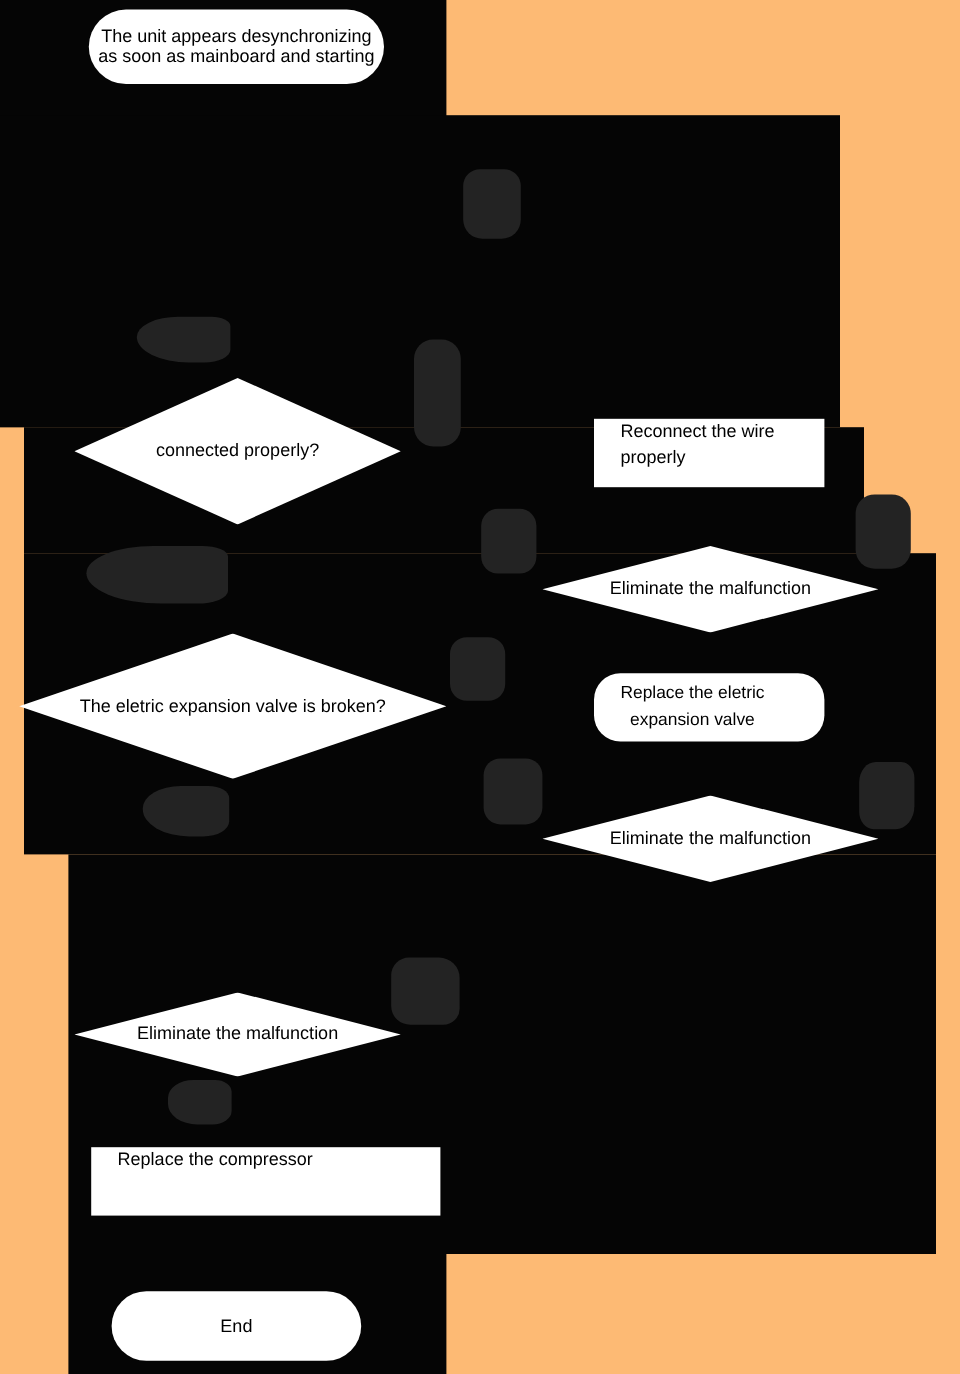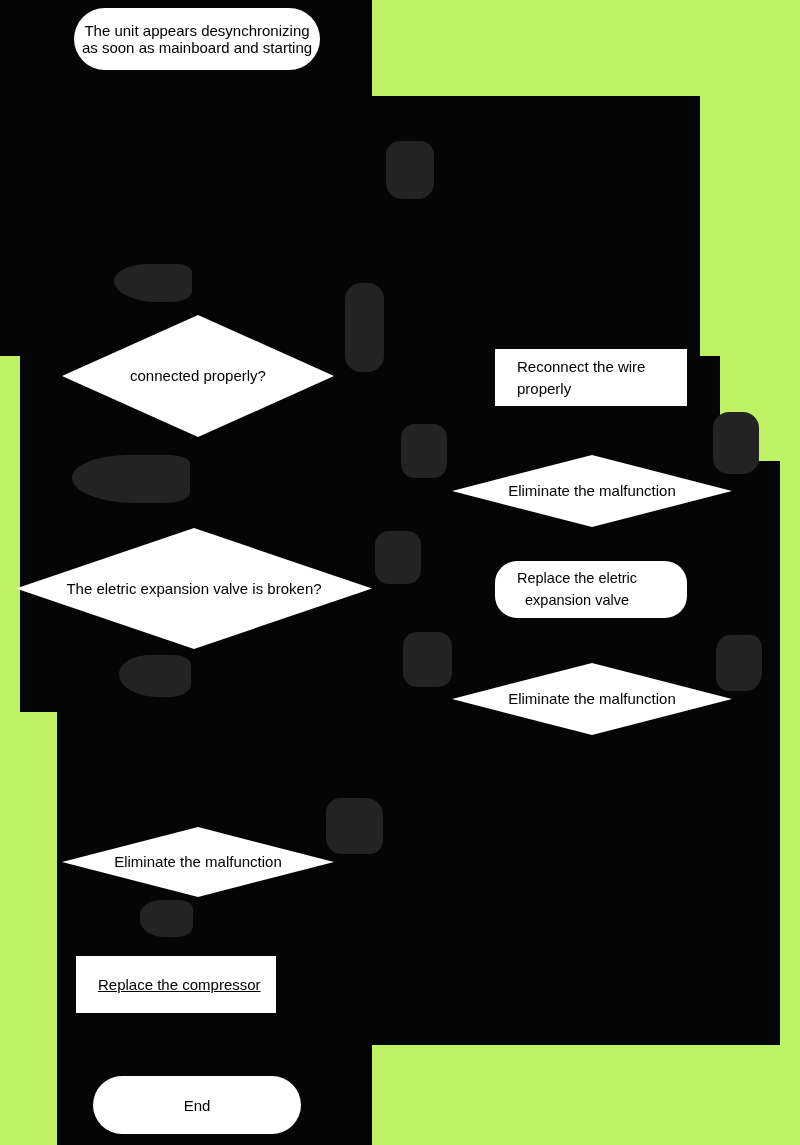--- a/index.html
+++ b/index.html
@@ -1,36 +1,36 @@
 <!DOCTYPE html>
 <html><head>
 <meta charset="utf-8">
 <style>
   html,body{margin:0;padding:0;background:#ffffff;}
   #root{
     position:relative;
     width:800px;height:1145px;
-    background:#bef264;
+    background:#fdba74;
     font-family:"Liberation Sans", sans-serif;
     overflow:hidden;
   }
   
   .plate{position:absolute;background:#050505;}
   
   .blob{position:absolute;background:#232323;}
   
   .node{position:absolute;box-sizing:border-box;}
   .term{
     background:#ffffff;border-radius:999px;
     display:flex;align-items:center;justify-content:center;
     text-align:center;color:#000;
   }
   .proc{
     background:#ffffff;
-    display:flex;align-items:center;
+    display:flex;
     text-align:left;color:#000;
     padding-left:22px;
     box-sizing:border-box;
   }
   .proc.two-line{flex-direction:column;align-items:flex-start;justify-content:center;}
   .proc .l{display:block;line-height:1.45;}
   .proc .l2{padding-left:8px;}
   .dec{color:#000;}
   .dec svg{position:absolute;left:0;top:0;}
   .dec .txt{
@@ -123,21 +123,21 @@
 
   <div class="node dec f15" style="left:62px; top:827px; width:272px; height:70px;">
     <svg width="272" height="70" viewBox="0 0 272 70">
       <polygon points="136,0 272,35 136,70 0,35" fill="#ffffff"></polygon>
     </svg>
     <div class="txt">
       <span>Eliminate the malfunction</span>
     </div>
   </div>
 
-  <div class="node proc f15" style="left:76px; top:956px; width:200px; height:57px;text-decoration:underline;">
+  <div class="node proc f15" style="left:76px; top:956px; width:291px; height:57px;">
     <span class="l">Replace the compressor</span>
   </div>
 
   <div class="node term f15" style="left:93px; top:1076px; width:208px; height:58px;">
     <span>End</span>
   </div>
 
 </div>
 
 </body></html>

